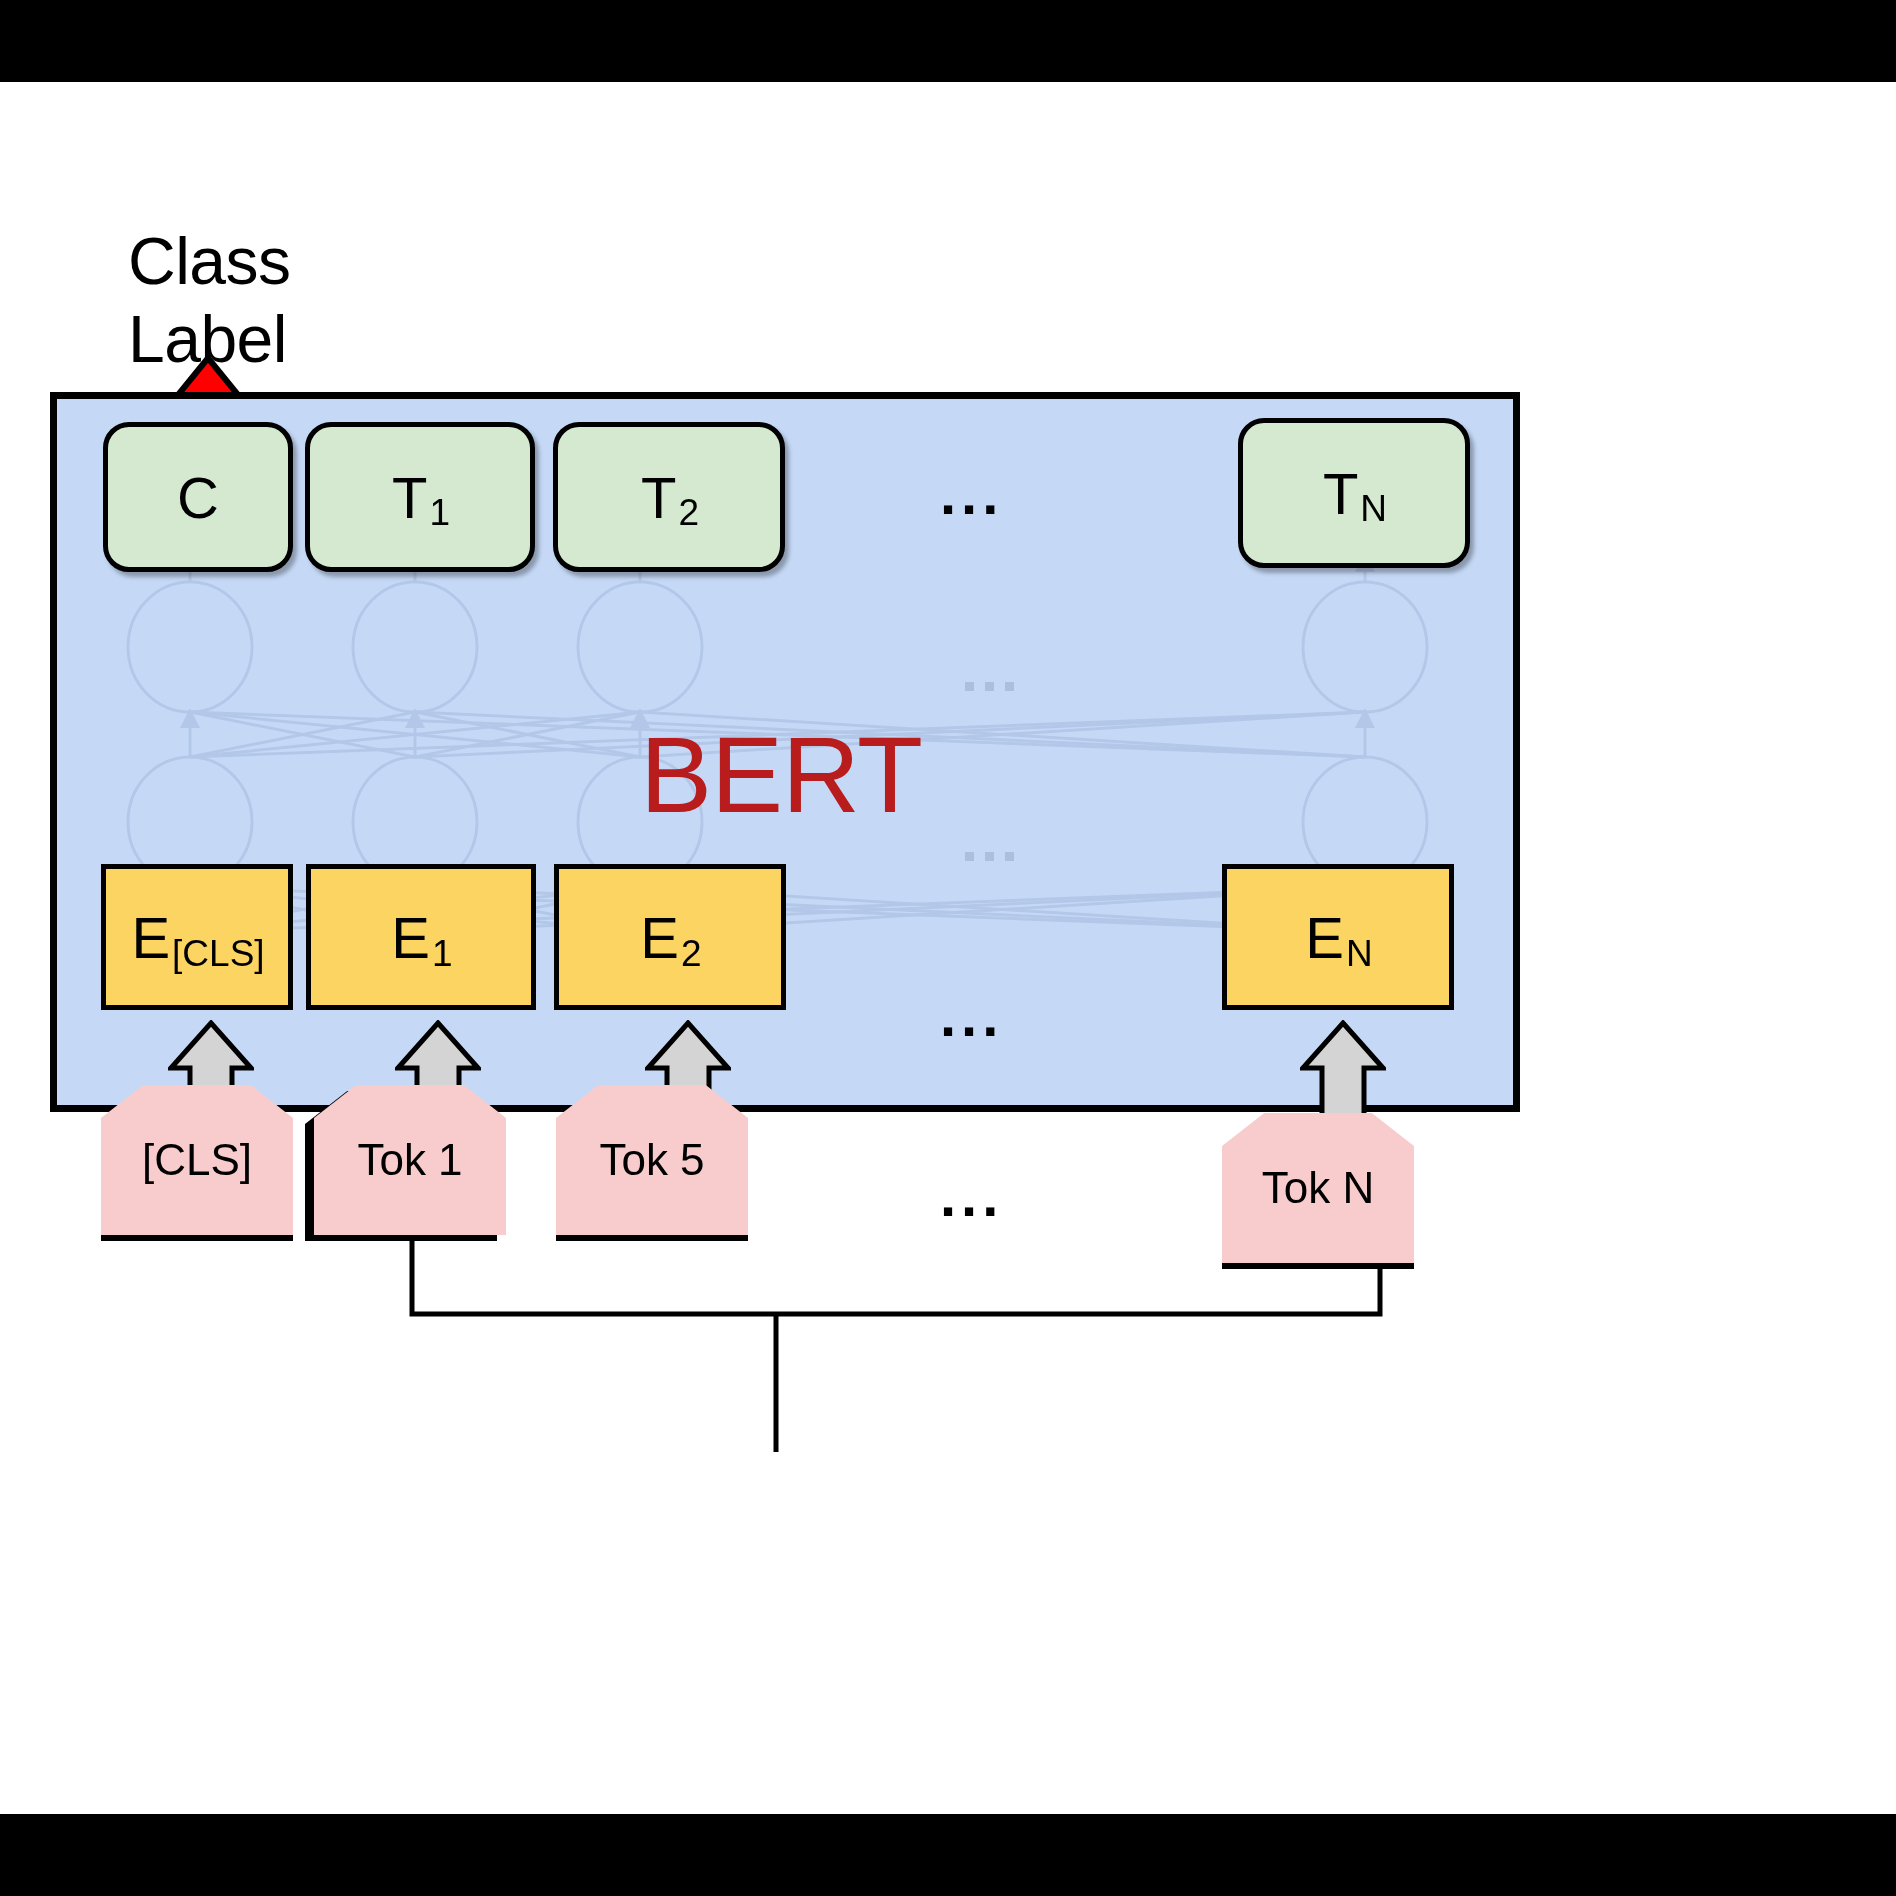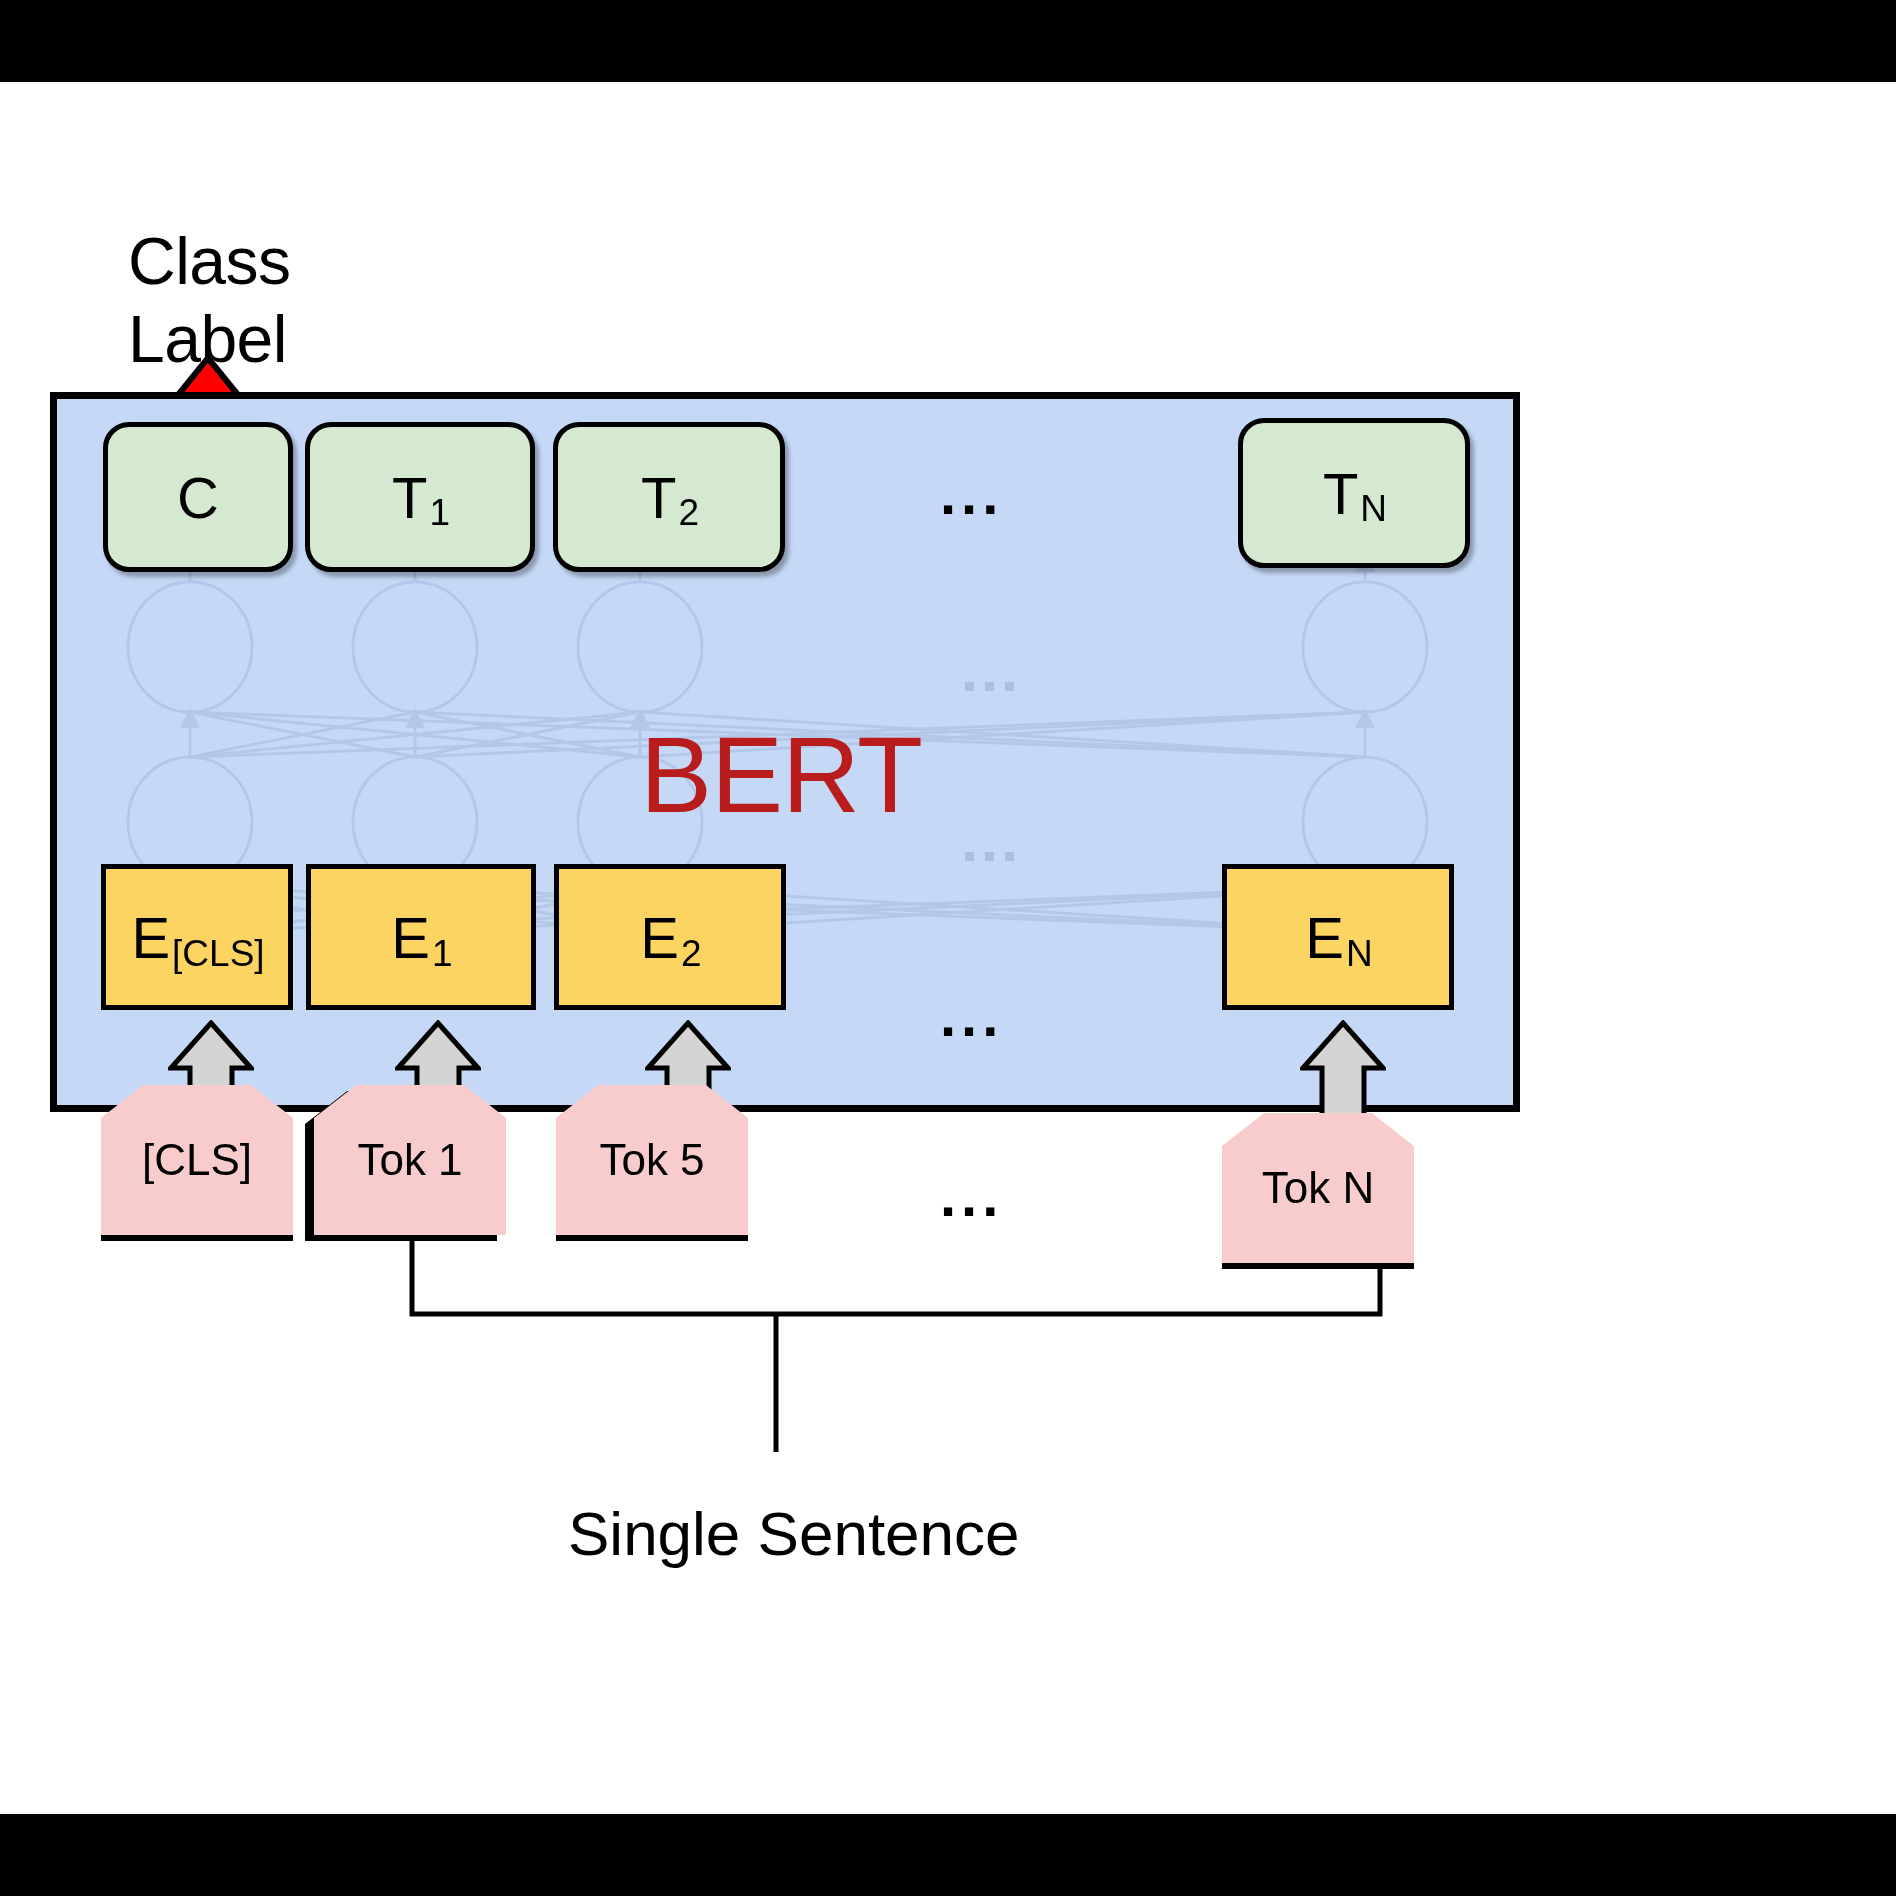--- a/index.html
+++ b/index.html
@@ -291,16 +291,15 @@
       <div class="tokbox">
         <span>Tok N</span>
       </div>
     </div>
 
     <svg class="abs" style="left:380px;top:1150px;width:1030px;height:260px;" viewBox="0 0 1030 260">
       <path d="M 32 0 L 32 82 L 1000 82 L 1000 0" fill="none" stroke="#000" stroke-width="5"></path>
       <line x1="396" y1="82" x2="396" y2="220" stroke="#000" stroke-width="5"></line>
     </svg>
 
-    <div id="single-sentence" class="abs">Single Sentence</div>
 
   </div>
 </div>
 
 </body></html>

